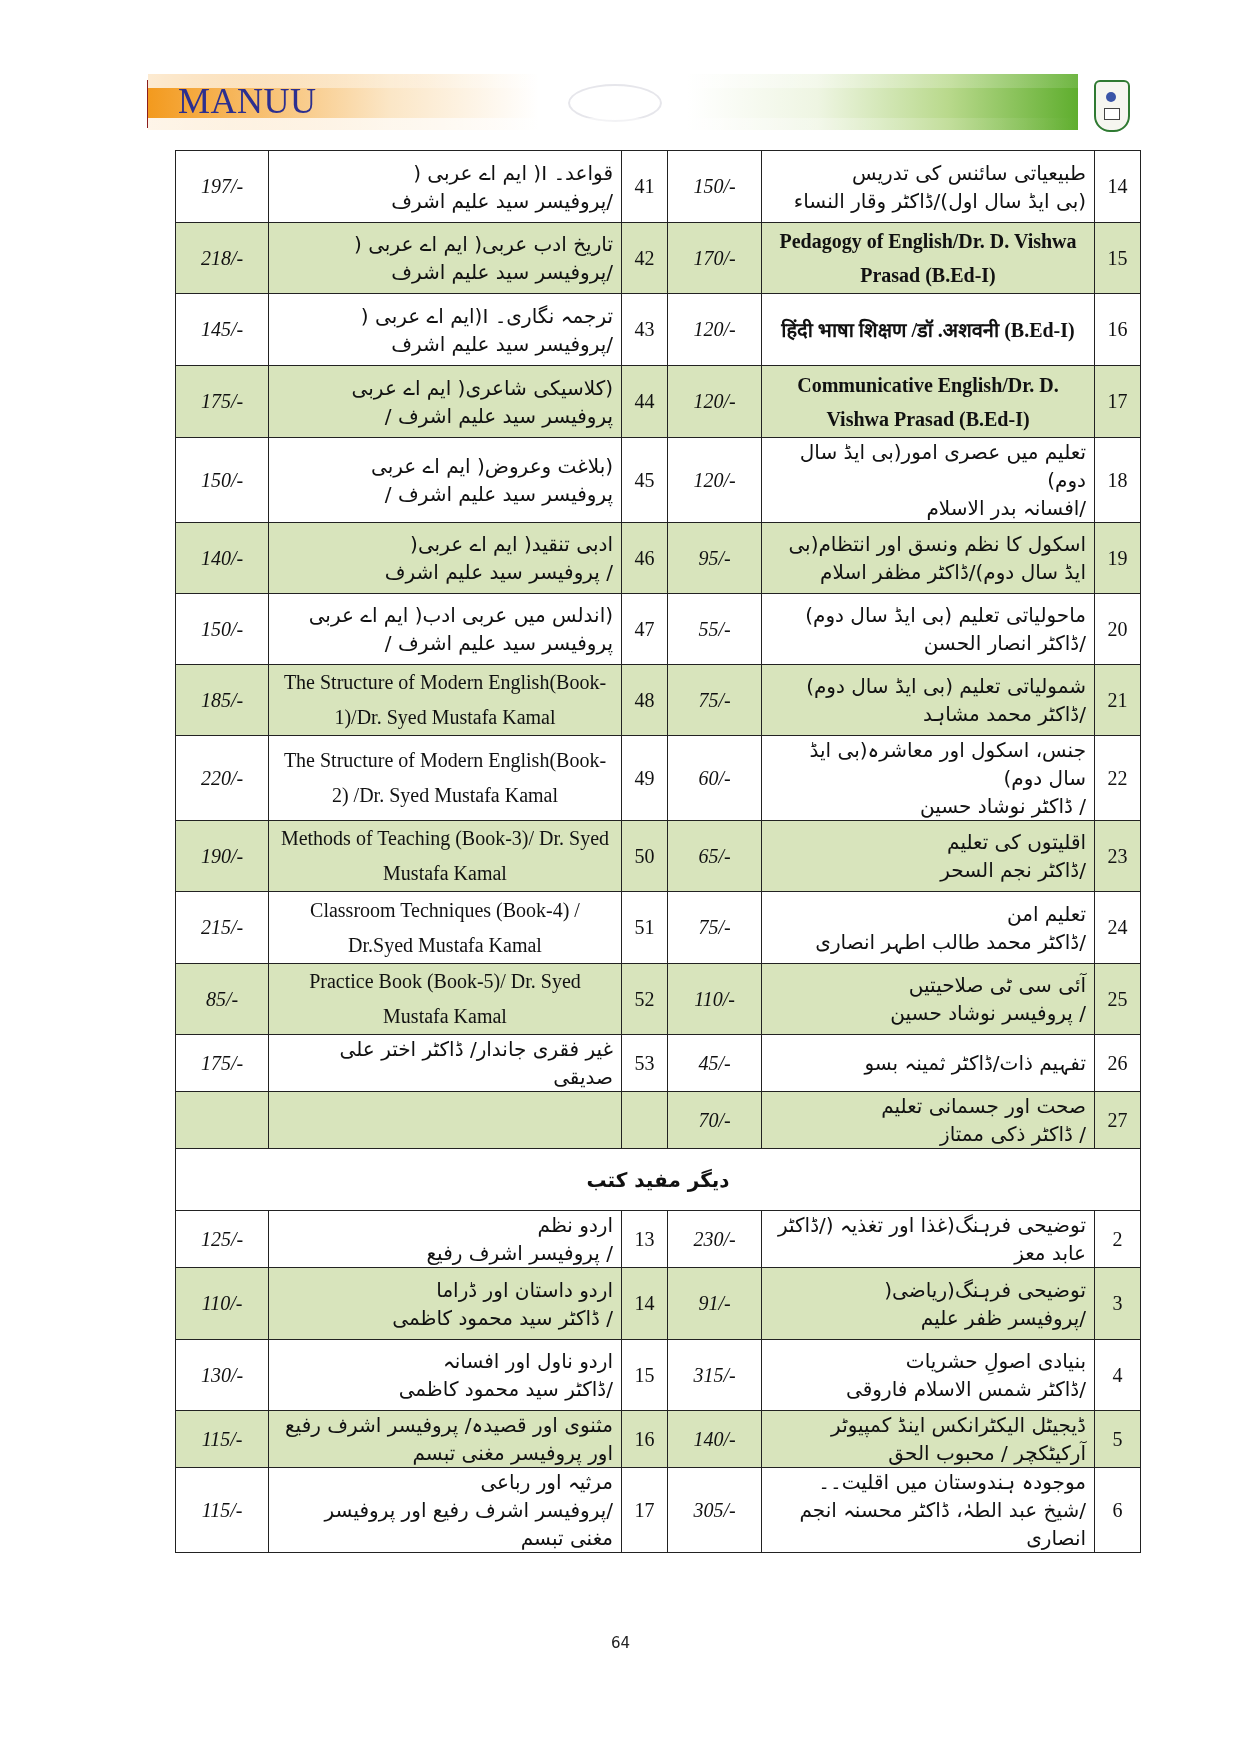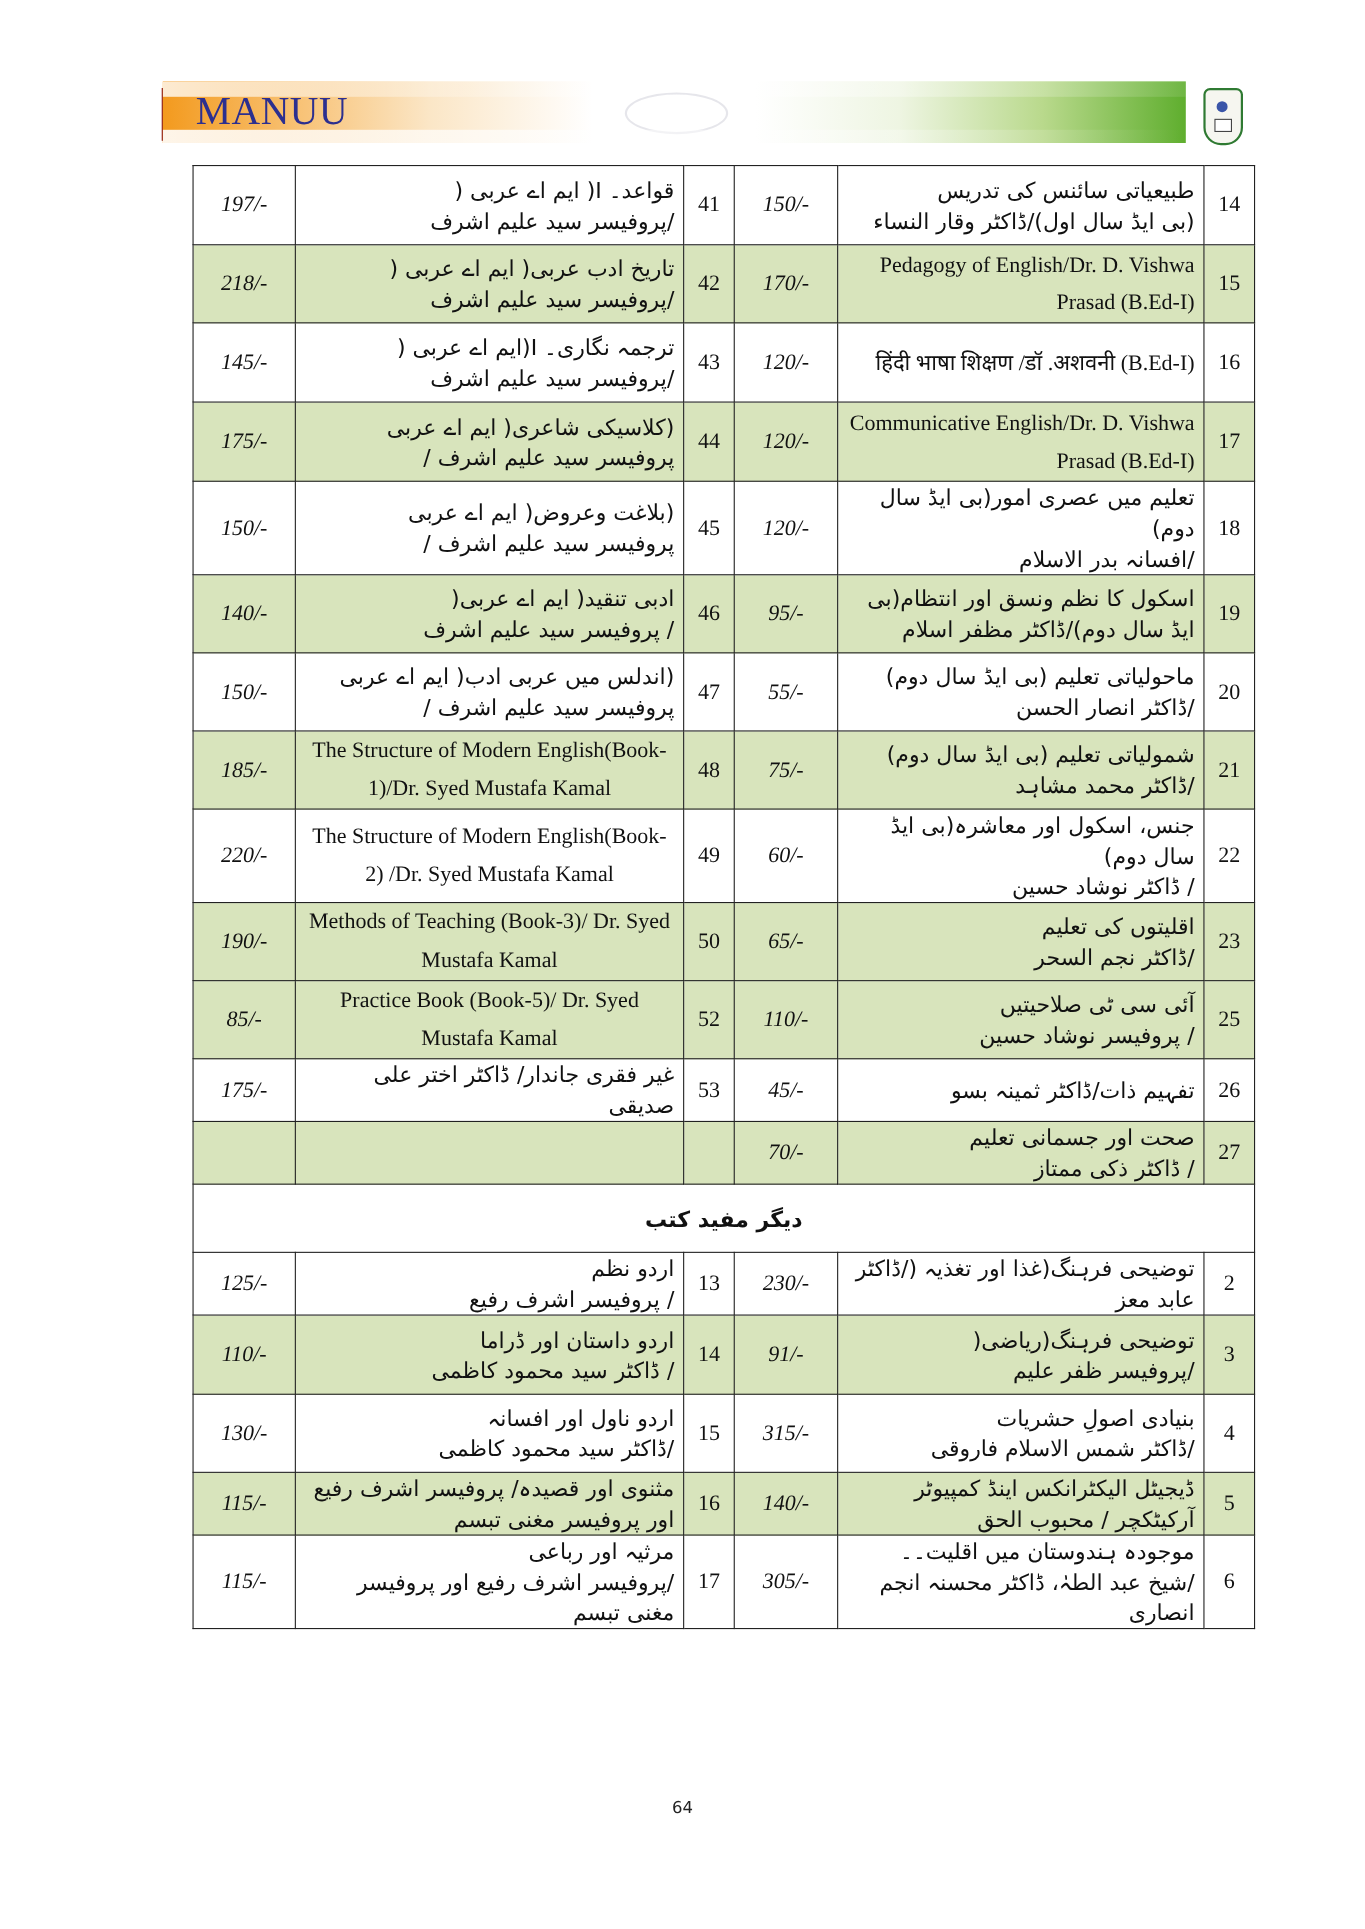--- a/index.html
+++ b/index.html
@@ -22,21 +22,21 @@
   .logo-right .shield::before { content:""; position:absolute; left:10px; top:10px; width:10px; height:10px; border-radius:50%; background:#3a55a8; }
   .logo-right .shield::after { content:""; position:absolute; left:8px; top:26px; width:14px; height:10px; border:1px solid #444; background:#fff; }
 
   table.books { position:absolute; left:131px; top:150px; border-collapse:collapse; table-layout:fixed; width:965px;margin-left:44px; }
   table.books td { border:1.5px solid #222; padding:0 8px; vertical-align:middle; font-size:20px; }
   tr.g td { background:#d8e4bc; }
   td.price { text-align:center; font-style:italic; font-size:20px; }
   td.num { text-align:center; font-size:20px; }
   td.urdu { direction:rtl; text-align:right; font-family:"DejaVu Sans", sans-serif; font-size:14px; line-height:28px; }
   td.urdu .ln { display:block; }
-  td.eng { text-align:right; font-size:20px; line-height:34px; }
+  td.eng { text-align:center; font-size:20px; line-height:34px;font-weight:bold; }
   td.engc { text-align:center; font-size:20px; line-height:35px; }
   td.section { text-align:center; font-family:"DejaVu Sans", sans-serif; font-weight:bold; font-size:24px; direction:rtl; }
   .pageno { position:absolute; left:0; width:1241px; top:1634px; text-align:center; font-family:"DejaVu Sans", sans-serif; font-size:15px; color:#222; }
 </style>
 </head>
 <body>
 
 <div class="logo-left">
   <div class="col">MANUU</div>
   <div class="num">25</div>
@@ -173,20 +173,31 @@
         <td class="price">190/-</td>
         <td class="engc"><span class="ln">Methods of Teaching (Book-3)</span><span class="ln">/ Dr. Syed Mustafa Kamal</span></td>
         <td class="num">50</td>
         <td class="price">65/-</td>
         <td class="urdu">
           <span class="ln">اقلیتوں کی تعلیم</span>
           <span class="ln">/ڈاکٹر نجم السحر</span>
         </td>
         <td class="num">23</td>
       </tr>
+      <tr class="" style="height: 72px;">
+        <td class="price">215/-</td>
+        <td class="engc"><span class="ln">Classroom Techniques (Book-4) / Dr.</span><span class="ln">Syed Mustafa Kamal</span></td>
+        <td class="num">51</td>
+        <td class="price">75/-</td>
+        <td class="urdu">
+          <span class="ln">تعلیم امن</span>
+          <span class="ln">/ڈاکٹر محمد طالب اطہر انصاری</span>
+        </td>
+        <td class="num">24</td>
+      </tr>
       <tr class="g" style="height: 71px;">
         <td class="price">85/-</td>
         <td class="engc"><span class="ln">Practice Book (Book-5)</span><span class="ln">/ Dr. Syed Mustafa Kamal</span></td>
         <td class="num">52</td>
         <td class="price">110/-</td>
         <td class="urdu">
           <span class="ln">آئی سی ٹی صلاحیتیں</span>
           <span class="ln">/ پروفیسر نوشاد حسین</span>
         </td>
         <td class="num">25</td>

